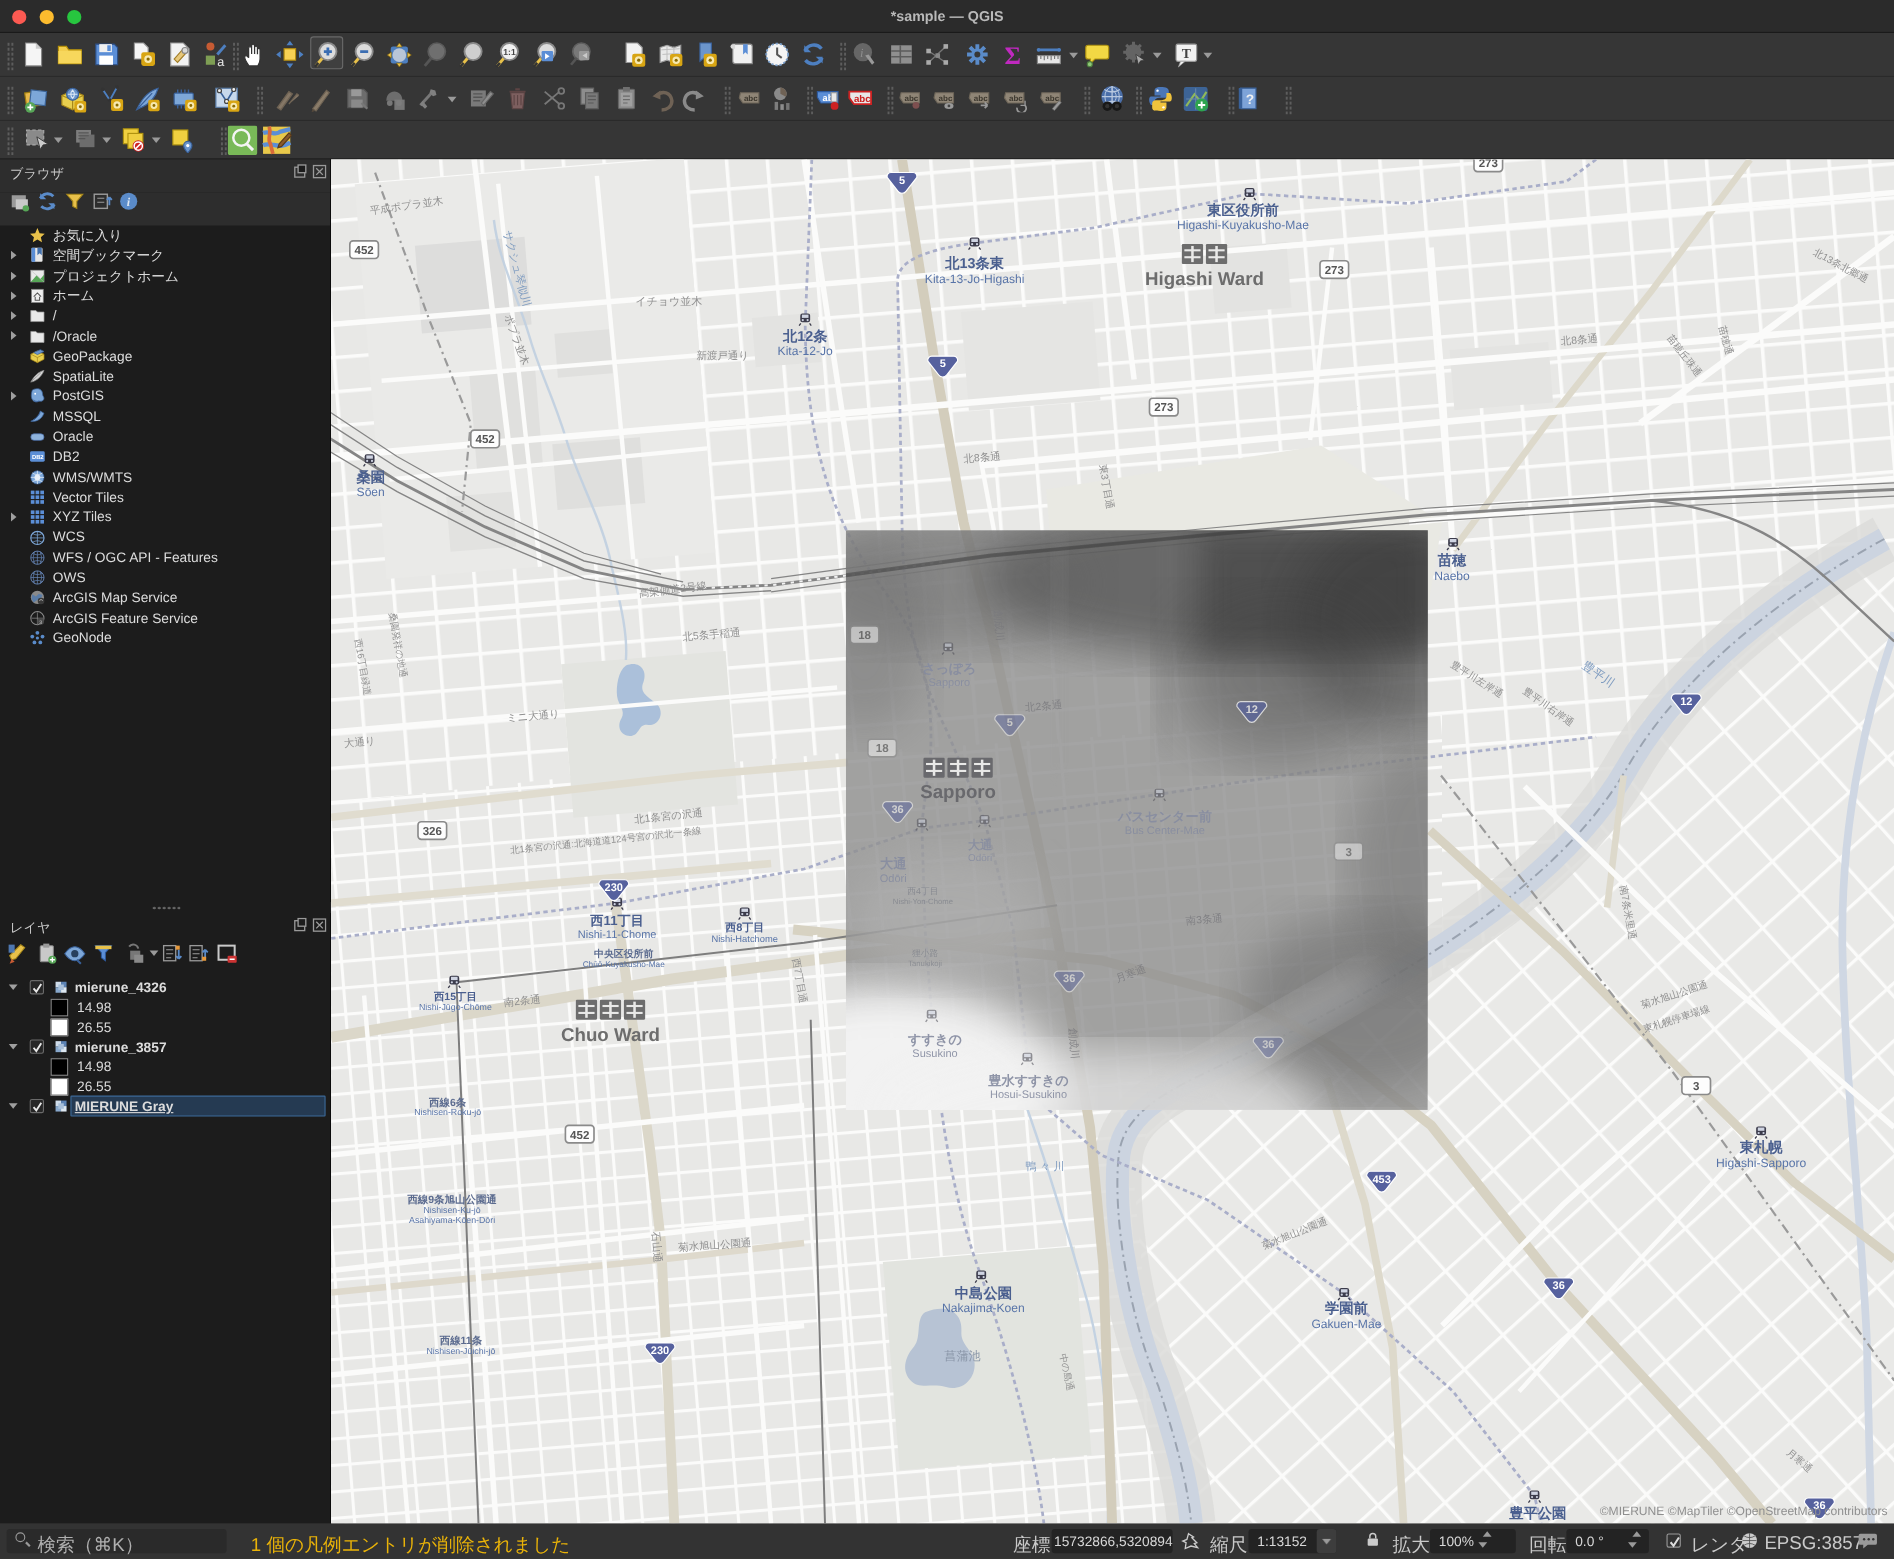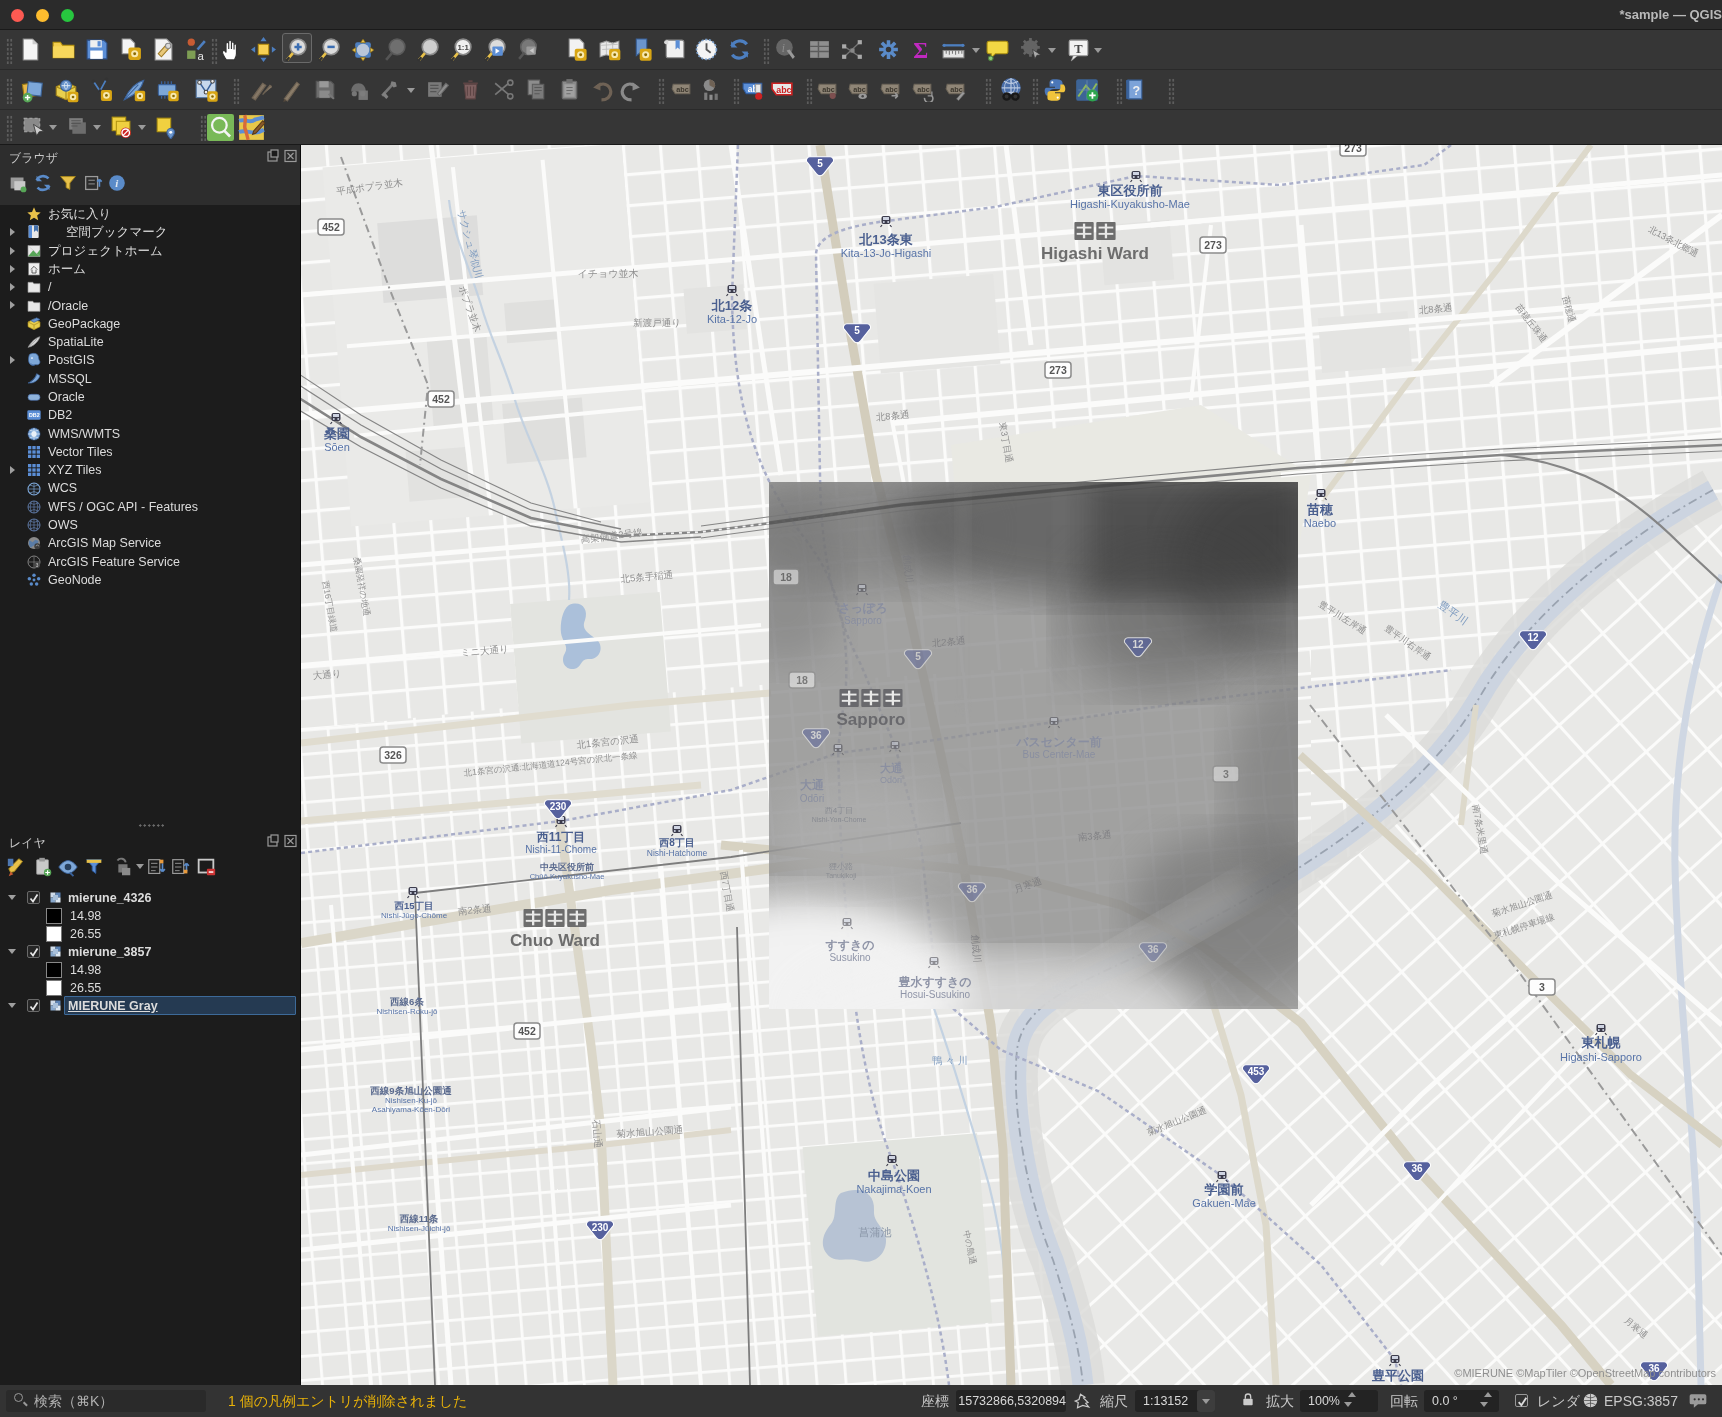--- a/index.html
+++ b/index.html
@@ -1,32 +1,32 @@
 <!DOCTYPE html>
 <html><head><meta charset="utf-8">
 <style>
 html,body{margin:0;padding:0;width:1722px;height:1417px;overflow:hidden;background:#2c2c2c;font-family:"Liberation Sans",sans-serif;}
 *{box-sizing:border-box}
 #titlebar{position:absolute;left:0;top:0;width:1722px;height:30px;background:#2b2b2b;border-bottom:1px solid #1a1a1a;}
 .tl{position:absolute;top:9px;width:13px;height:13px;border-radius:50%;}
-#ttext{position:absolute;top:7px;left:0;width:100%;text-align:right;color:#b9b9b9;font-size:13px;font-weight:bold;}
+#ttext{position:absolute;top:7px;left:0;width:100%;text-align:center;color:#b9b9b9;font-size:13px;font-weight:bold;}
 #tb1{position:absolute;left:0;top:30px;width:1722px;height:40px;background:#363636;border-bottom:1px solid #2a2a2a;}
 #tb2{position:absolute;left:0;top:70px;width:1722px;height:40px;background:#363636;border-bottom:1px solid #2a2a2a;}
 #tb3{position:absolute;left:0;top:110px;width:1722px;height:35px;background:#363636;border-bottom:1px solid #191919;}
 .ic{position:absolute;}
 .grip{position:absolute;width:7px;height:26px;background-image:radial-gradient(circle,#5d5d5d 1.1px,transparent 1.3px);background-size:3.5px 4.5px;}
 .dd{position:absolute;width:0;height:0;border-left:4px solid transparent;border-right:4px solid transparent;border-top:5px solid #9a9a9a;}
 #leftcol{position:absolute;left:0;top:145px;width:301px;height:1240px;background:#1c1c1c;border-right:1px solid #0b0b0b;}
 .phead{position:absolute;color:#c8c8c8;font-size:12px;}
 .trow{position:absolute;height:18px;line-height:18px;white-space:nowrap;color:#dcdcdc;font-size:12.5px;}
 .arr{position:absolute;width:0;height:0;border-top:4px solid transparent;border-bottom:4px solid transparent;border-left:5px solid #9f9f9f;}
 .arrd{position:absolute;width:0;height:0;border-left:4.5px solid transparent;border-right:4.5px solid transparent;border-top:5.5px solid #9f9f9f;}
 #statusbar{position:absolute;left:0;top:1385px;width:1722px;height:32px;background:#333333;color:#c9c9c9;font-size:12.5px;}
 .sbox{position:absolute;background:#232323;border-radius:3px;color:#d8d8d8;font-size:12.5px;}
-.slbl{position:absolute;color:#c9c9c9;font-size:14px;}
+.slbl{position:absolute;color:#c9c9c9;font-size:17px;}
 #map{position:absolute;left:301px;top:145px;width:1421px;height:1240px;background:#e9e9e8;}
 </style></head>
 <body>
 <div id="titlebar">
  <div class="tl" style="left:11px;background:#fc5a52"></div>
  <div class="tl" style="left:36px;background:#fdbc2e"></div>
  <div class="tl" style="left:61px;background:#27c63f"></div>
  <div id="ttext">*sample — QGIS</div>
 </div>
 <div id="tb1">
@@ -487,21 +487,21 @@
     <svg class="ic" style="left:26px;top:61.0px" width="16" height="16" viewBox="0 0 24 24">
       <path d="M12 2l3 7 7 .6-5.3 4.8 1.6 7L12 17.6 5.7 21.4l1.6-7L2 9.6 9 9z" fill="#e8c14a"></path>
     </svg>
     <div class="trow" style="left:48px;top:60px">お気に入り</div>
     <div class="arr" style="left:10px;top:83px"></div>
     <svg class="ic" style="left:26px;top:79.3px" width="16" height="16" viewBox="0 0 24 24">
       <rect x="4" y="2" width="15" height="19" rx="1.5" fill="#e8e8e8"></rect>
       <rect x="4" y="2" width="5" height="19" fill="#5b8ed6"></rect>
       <path d="M12 2h6v10l-3-2.5L12 12z" fill="#4472ae"></path>
     </svg>
-    <div class="trow" style="left:66px;top:78px">空間ブックマーク</div>
+    <div class="trow" style="left:48px;top:78px">空間ブックマーク</div>
     <div class="arr" style="left:10px;top:102px"></div>
     <svg class="ic" style="left:26px;top:97.6px" width="16" height="16" viewBox="0 0 24 24">
       <rect x="3" y="4" width="18" height="16" fill="#e9e9e9" stroke="#999"></rect>
       <path d="M3 20l8-9 5 5 5-6v10z" fill="#57a657"></path>
       <path d="M3 4l18 16" stroke="#bbb" stroke-width=".7"></path>
     </svg>
     <div class="trow" style="left:48px;top:97px">プロジェクトホーム</div>
     <div class="arr" style="left:10px;top:120px"></div>
     <svg class="ic" style="left:26px;top:115.9px" width="16" height="16" viewBox="0 0 24 24">
       <rect x="4" y="3" width="16" height="18" fill="#eee" stroke="#888"></rect>

